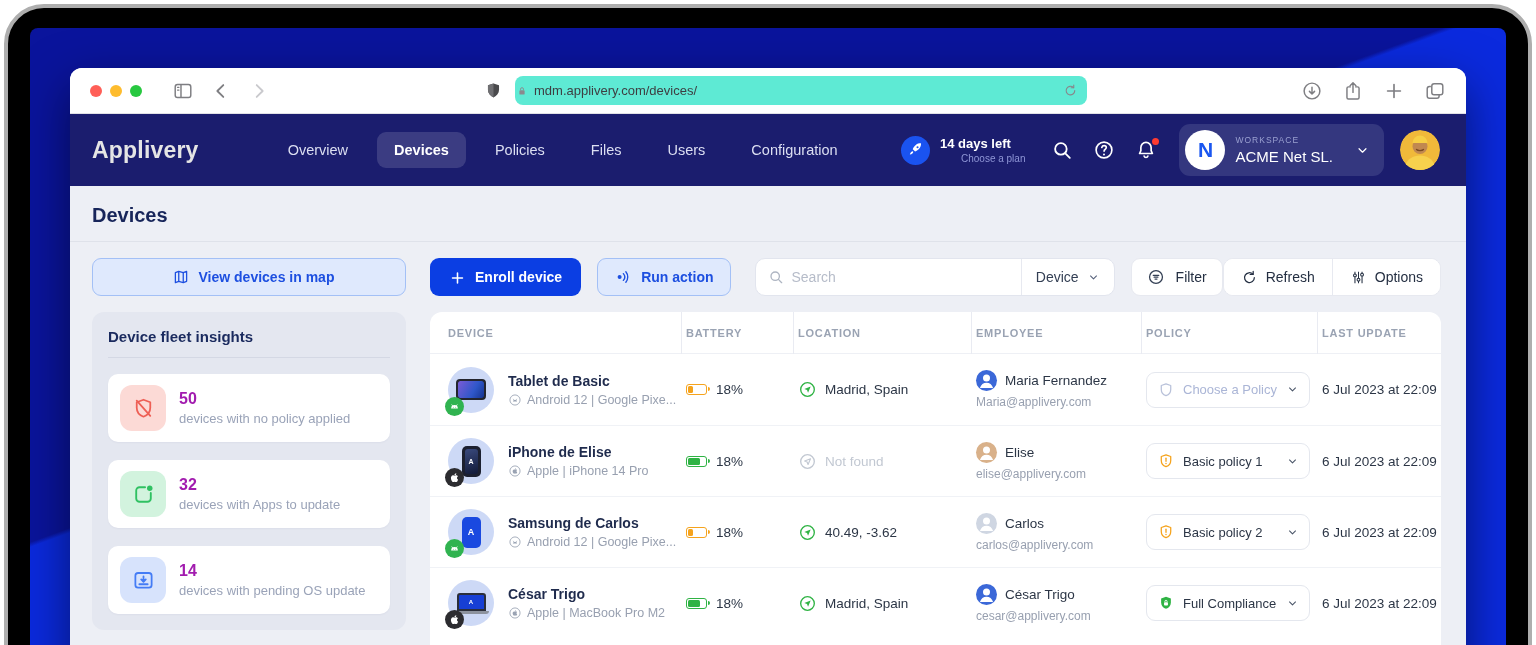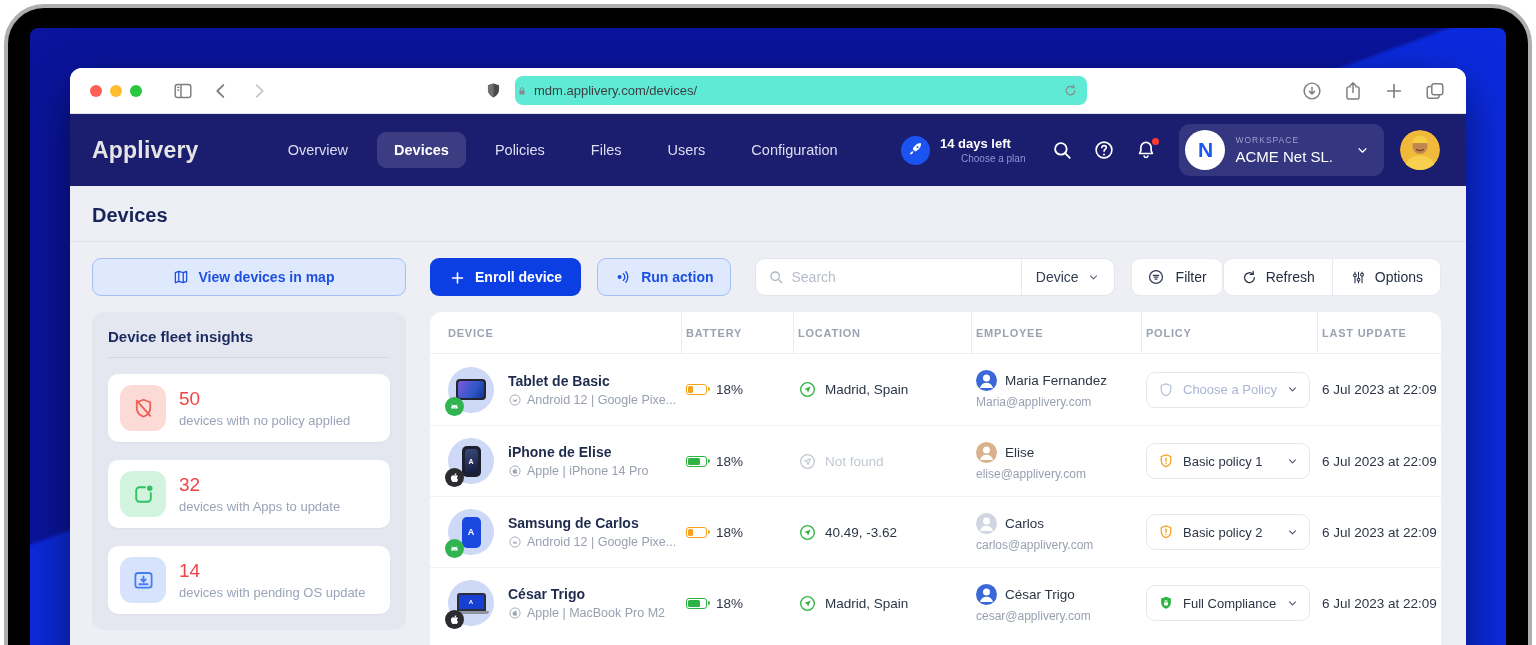--- a/index.html
+++ b/index.html
@@ -105,21 +105,21 @@
   .card{ background:#fff; border-radius:10px; height:68px; display:flex; align-items:center;
     gap:13px; padding:0 12px; margin-bottom:18px; cursor:pointer;
     box-shadow:0 1px 2px rgba(20,30,70,.04);}
   .card:last-child{ margin-bottom:0;}
   .tile{ width:46px; height:46px; border-radius:12px; display:flex; align-items:center;
     justify-content:center; flex:none;}
   .tile svg{ width:25px; height:25px;}
   .tint-red{ background:#fcdad6; color:#ee5f55;}
   .tint-green{ background:#d2f3de; color:#2fc162;}
   .tint-blue{ background:#d7e3fc; color:#447cf5;}
-  .card-val{ font-size:19px; font-weight:400; color:#ef4444;}
+  .card-val{ font-size:16px; font-weight:700; color:#a21caf;}
   .card-label{ font-size:13px; color:#9aa3b8; margin-top:3px;}
 
   
   .table{ flex:1; background:#fff; border-radius:12px; overflow:hidden; min-height:420px;}
   .tgrid{ display:grid; grid-template-columns:252px 112px 178px 170px 176px 1fr;}
   .thead{ height:42px; align-items:center; border-bottom:1px solid #eef0f5;}
   .th{ font-size:11px; font-weight:600; letter-spacing:.07em; color:#9aa3b3;
     padding-left:4px; height:42px; display:flex; align-items:center;
     border-right:1px solid #e9ebf2; text-transform:uppercase;}
   .th:first-child{ padding-left:18px;}

